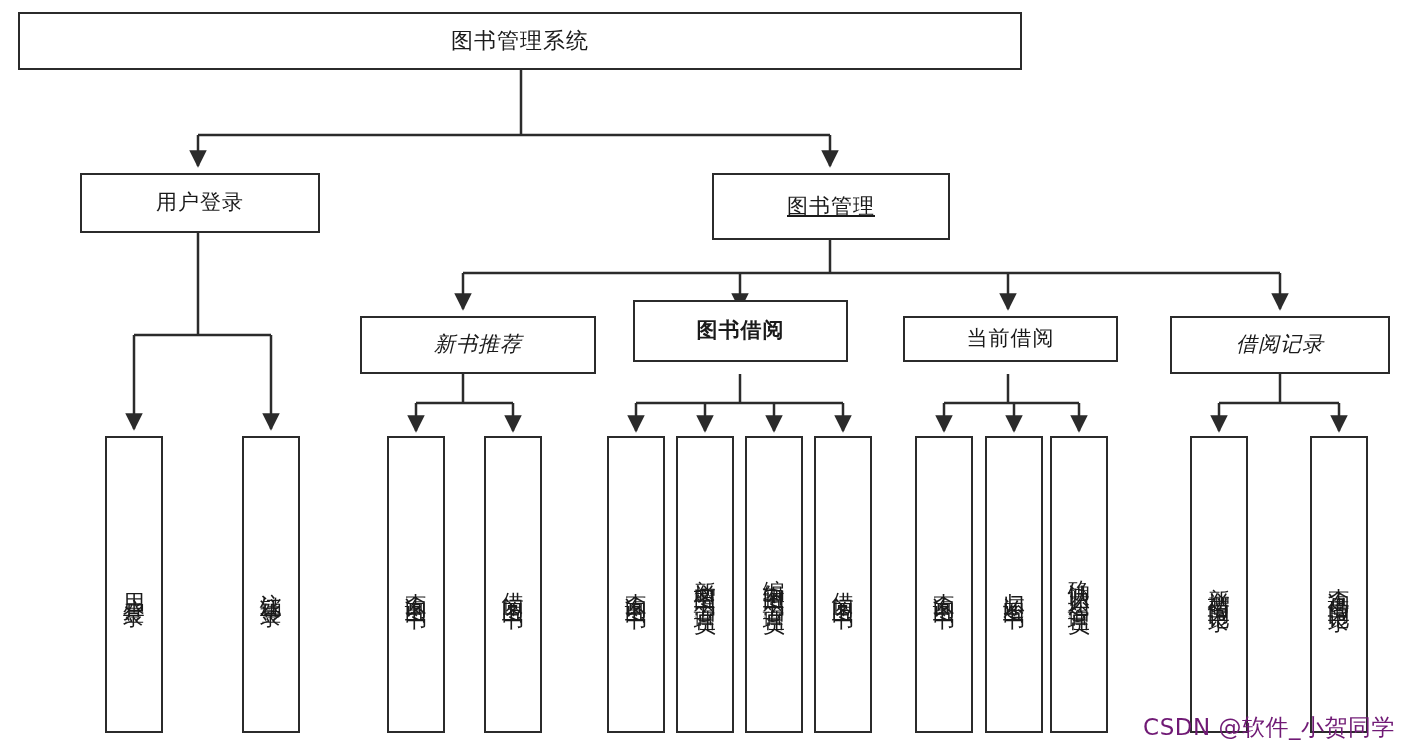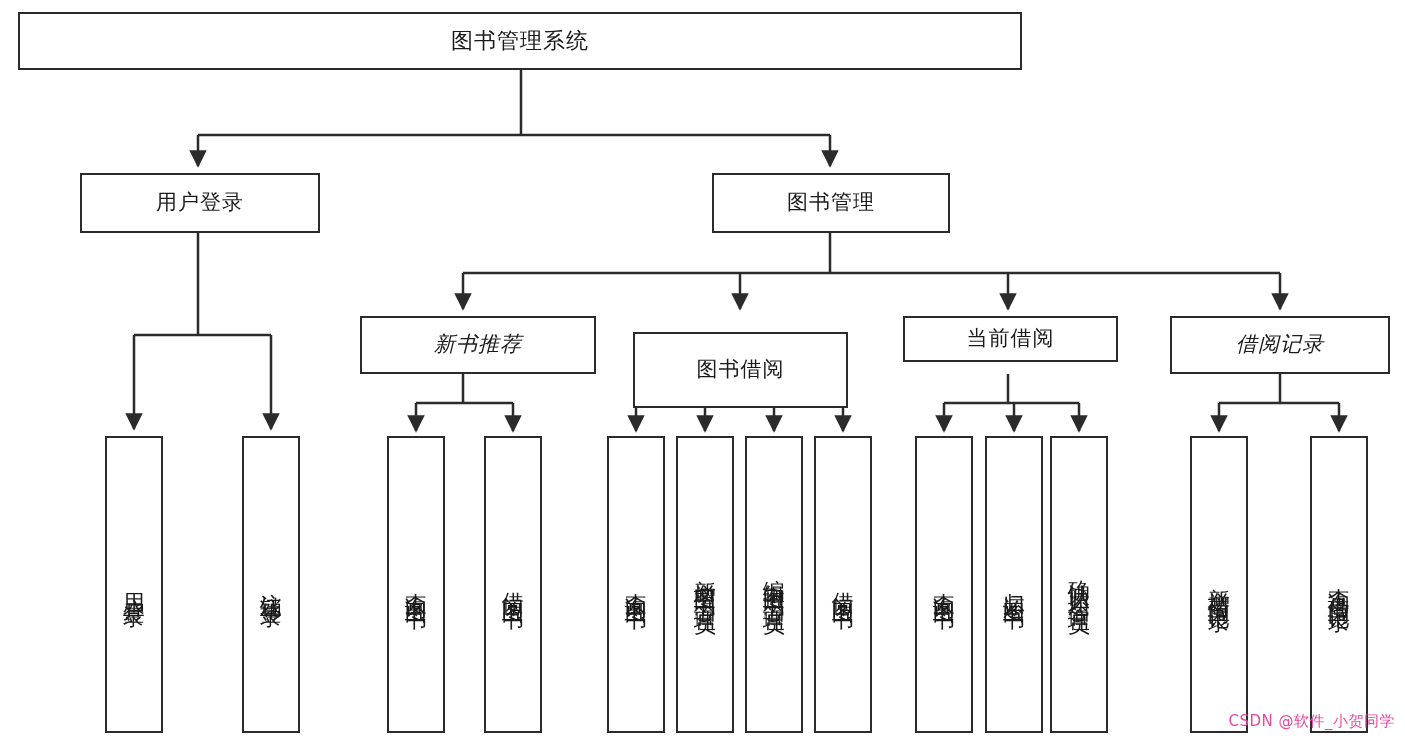--- a/index.html
+++ b/index.html
@@ -50,23 +50,23 @@
   }
   .node-v .vlabel{
     writing-mode:vertical-rl;
     text-orientation:upright;
     display:block;
     white-space:nowrap;
   }
   #watermark{
     position:absolute;
     right:10px;
-    bottom:16px;
-    font-size:15px;
-    color:#ec4899;
+    bottom:4px;
+    font-size:23px;
+    color:#701a75;
     letter-spacing:0.5px;
     user-select:none;
     white-space:nowrap;
   }
 </style>
 </head>
 <body>
 
 <div id="diagram-root">
 
@@ -123,28 +123,28 @@
     </g>
   </svg>
 
   <div class="node node-h node-root" style="left:18px;top:12px;width:1004px;height:58px;">
     <span>图书管理系统</span>
   </div>
 
   <div class="node node-h" style="left:80px;top:173px;width:240px;height:60px;">
     <span>用户登录</span>
   </div>
-  <div class="node node-h" style="left:712px;top:173px;width:238px;height:60px;">
+  <div class="node node-h" style="left:712px;top:173px;width:238px;height:67px;text-decoration:underline;">
     <span>图书管理</span>
   </div>
 
   <div class="node node-h" style="left:360px;top:316px;width:236px;height:58px;font-style:italic;">
     <span>新书推荐</span>
   </div>
-  <div class="node node-h" style="left:633px;top:332px;width:215px;height:76px;">
+  <div class="node node-h" style="left:633px;top:300px;width:215px;height:62px;font-weight:bold;">
     <span>图书借阅</span>
   </div>
   <div class="node node-h" style="left:903px;top:316px;width:215px;height:46px;">
     <span>当前借阅</span>
   </div>
   <div class="node node-h" style="left:1170px;top:316px;width:220px;height:58px;font-style:italic;">
     <span>借阅记录</span>
   </div>
 
   <div class="node node-v" style="left:105px;top:436px;width:58px;height:297px;">

